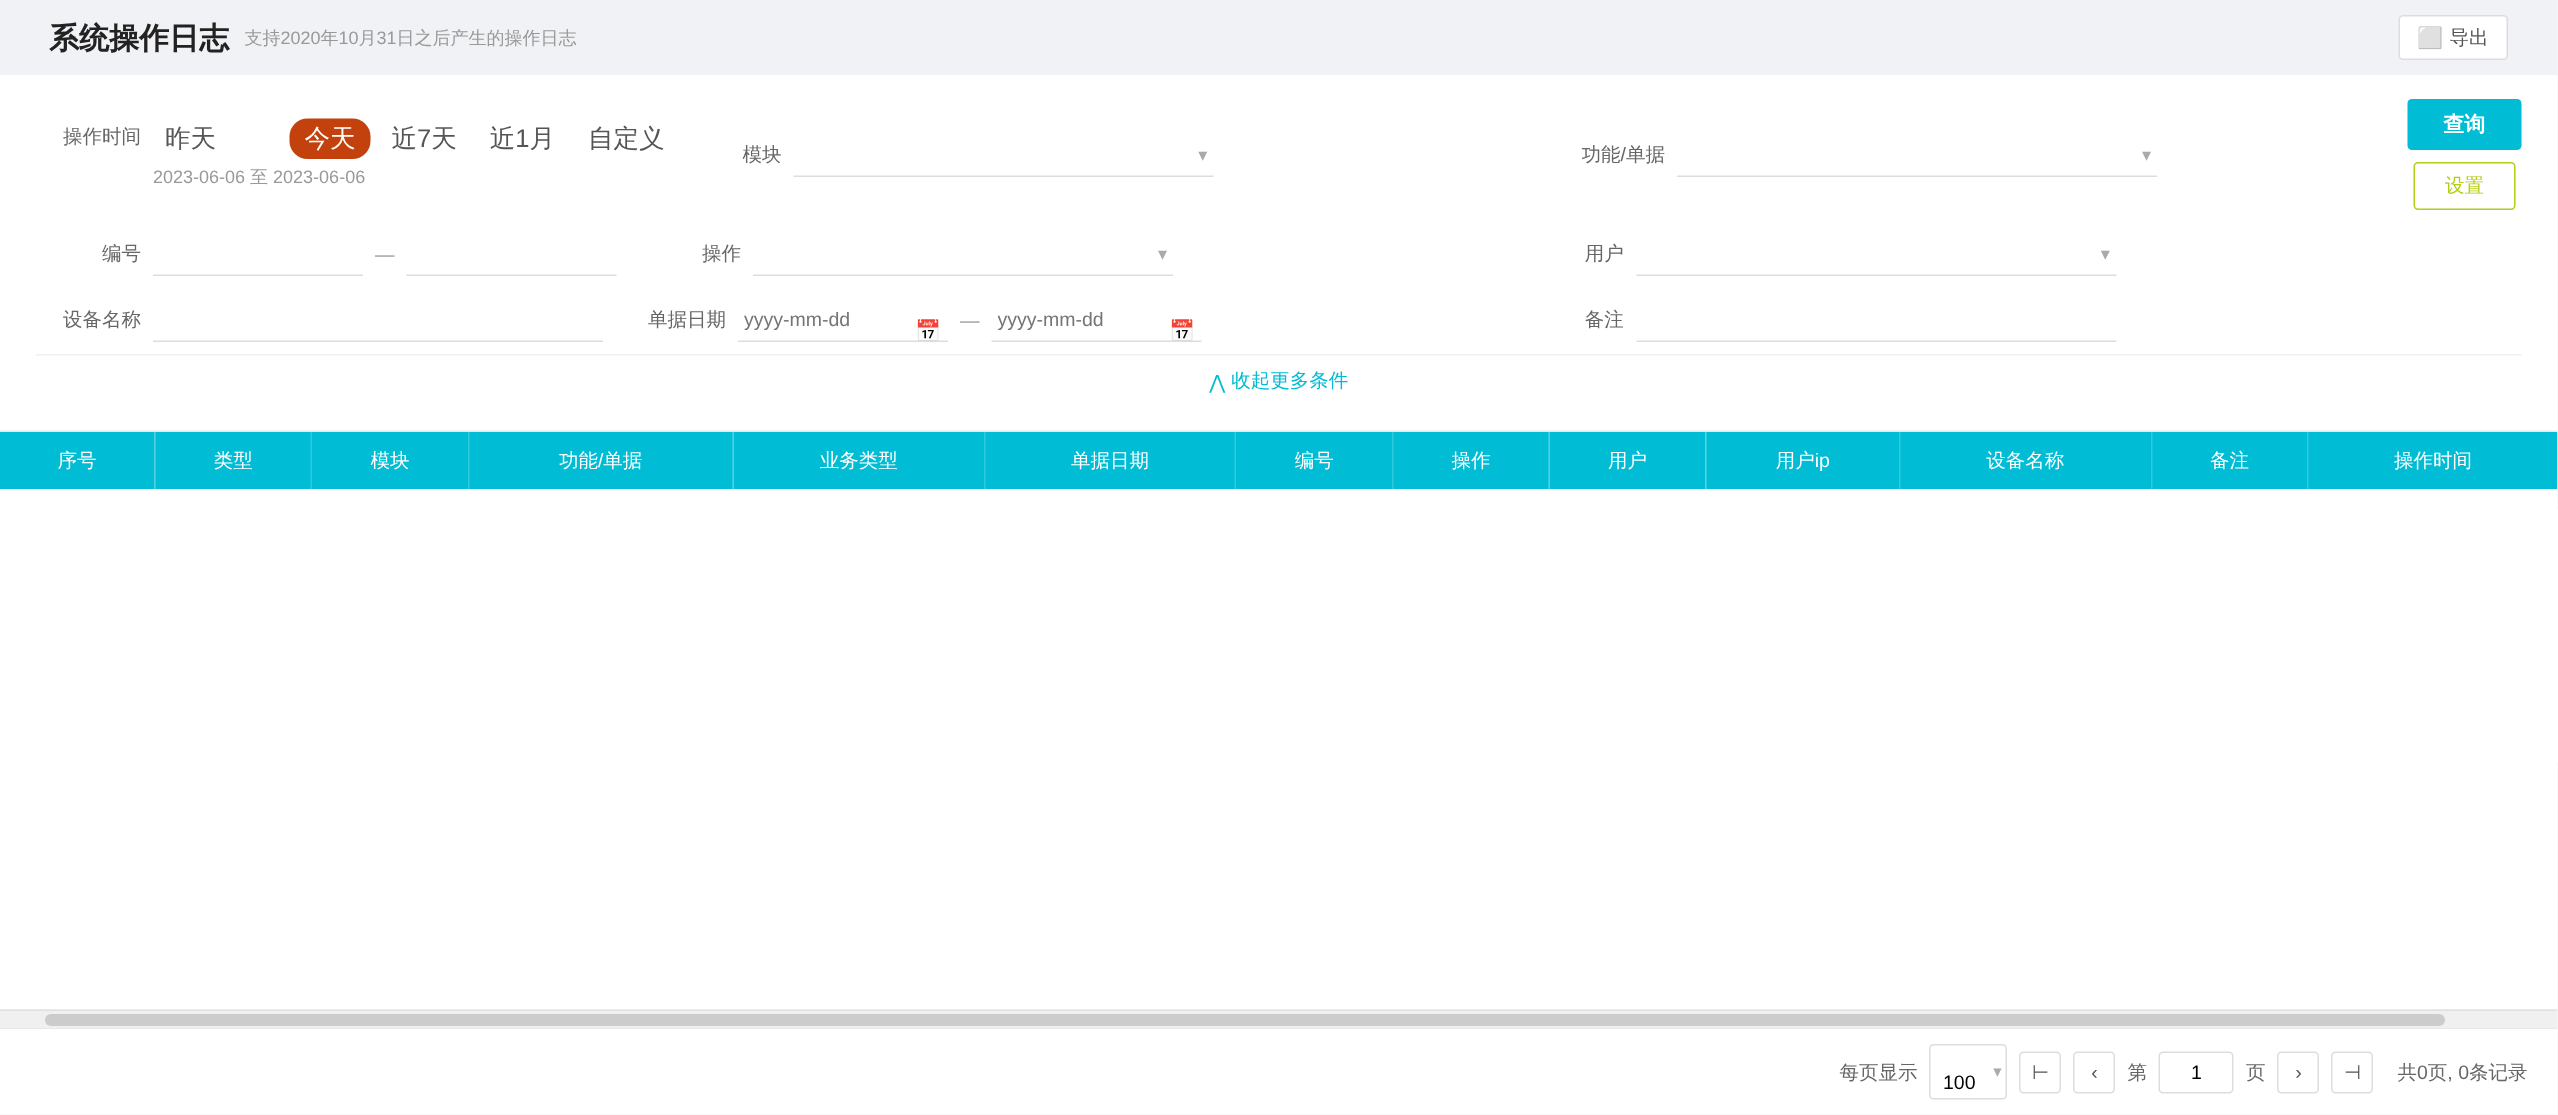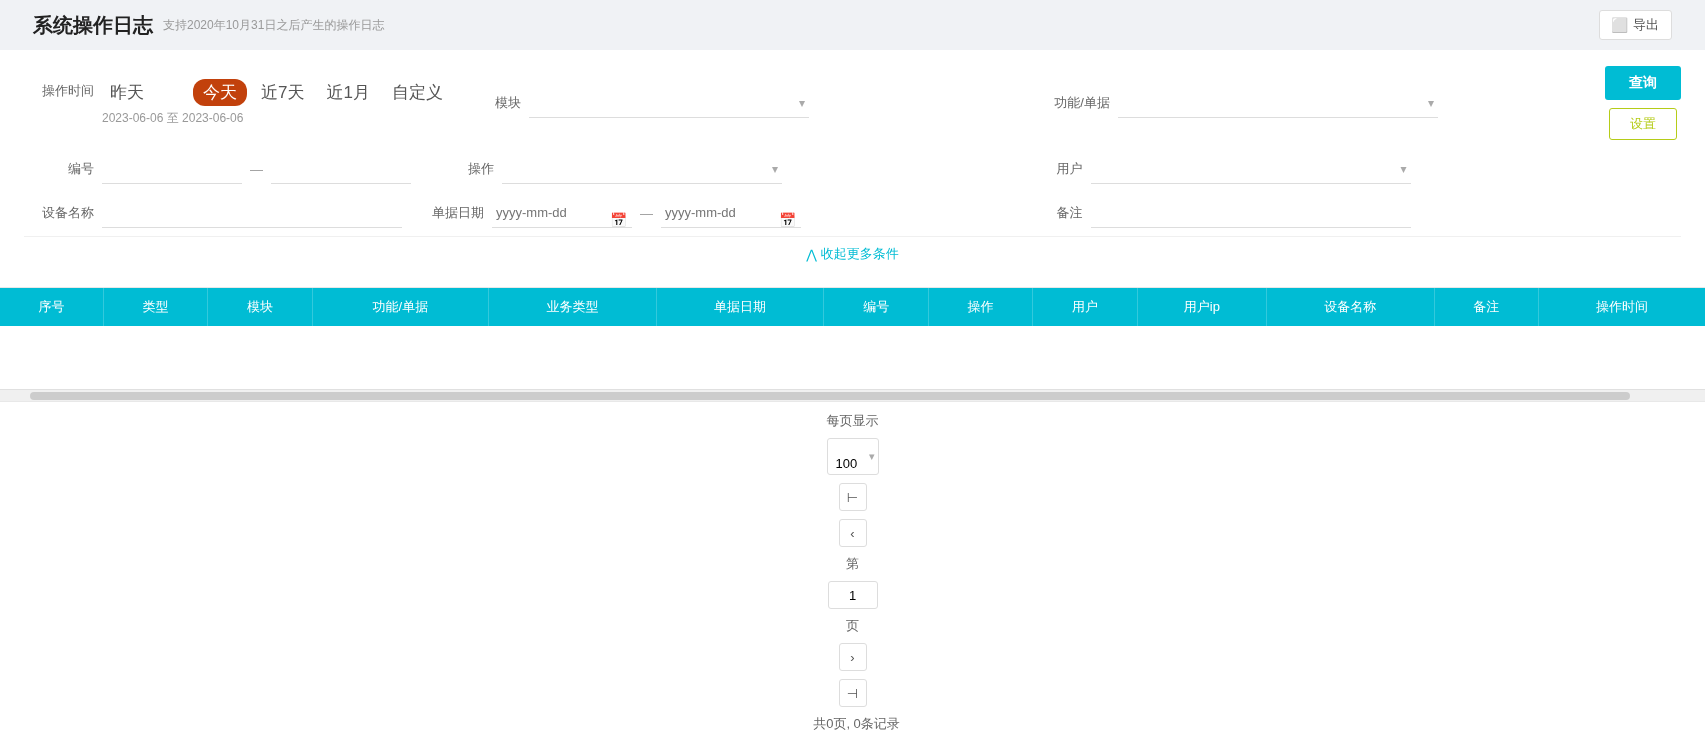--- a/index.html
+++ b/index.html
@@ -58,21 +58,21 @@
     table { width: 100%; border-collapse: collapse; min-width: 1600px; padding-left: 25px; }
     thead tr { background: #00bcd4; }
     thead th { color: white; padding: 10px 8px; font-size: 13px; font-weight: normal; text-align: center; border-right: 1px solid rgba(255,255,255,0.2); white-space: nowrap; }
     thead th:last-child { border-right: none; }
 
     
     .scrollbar-area { height: 12px; background: #f0f0f0; border-top: 1px solid #e0e0e0; position: relative; overflow: hidden; }
     .scrollbar-thumb { height: 8px; background: #ccc; border-radius: 4px; position: absolute; top: 2px; left: 30px; width: 1600px; cursor: pointer; }
 
     
-    .pagination-bar { display: flex; align-items: center; justify-content: flex-end; padding: 10px 20px; background: white; border-top: 1px solid #e8e8e8; gap: 8px; flex-direction: column; }
+    .pagination-bar { display: flex; align-items: center; justify-content: flex-end; padding: 10px 20px; background: white; border-top: 1px solid #e8e8e8; gap: 8px; }
     .page-size-label { color: #666; }
     .page-size-select { border: 1px solid #ddd; padding: 17px 20px 3px 8px; border-radius: 3px; font-size: 13px; background: white; cursor: pointer; appearance: none; position: relative; }
     .page-size-wrapper { position: relative; display: inline-flex; align-items: center; }
     .page-size-chevron { position: absolute; right: 4px; color: #aaa; font-size: 11px; pointer-events: none; }
     .page-nav-btn { width: 28px; height: 28px; border: 1px solid #ddd; background: white; cursor: pointer; border-radius: 3px; font-size: 13px; display: flex; align-items: center; justify-content: center; color: #555; }
     .page-nav-btn:disabled { color: #ccc; cursor: not-allowed; }
     .page-num-input { width: 50px; height: 28px; border: 1px solid #ddd; text-align: center; font-size: 13px; border-radius: 3px; }
     .page-text { color: #666; }
     .total-text { color: #666; margin-left: 8px; }
     .row-line { display: flex; align-items: center; gap: 0; width: 100%; }

